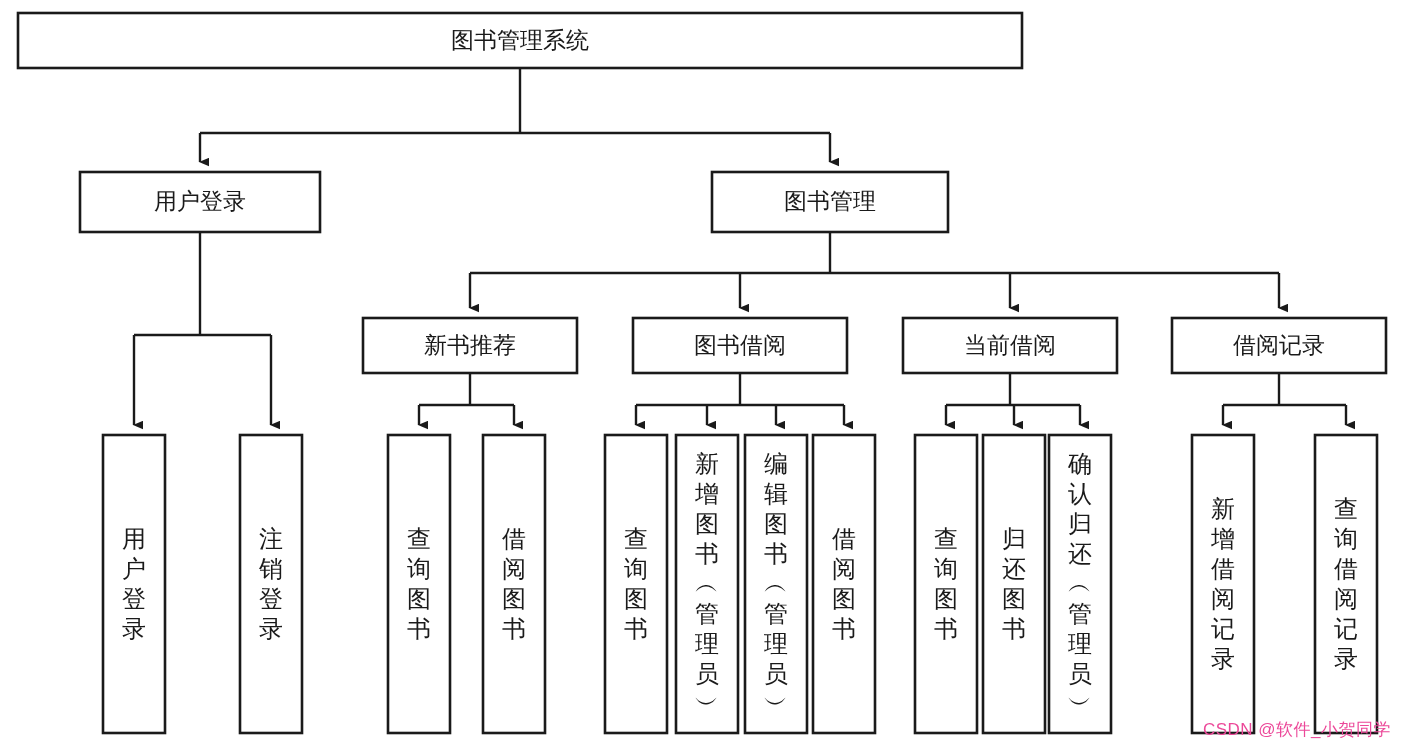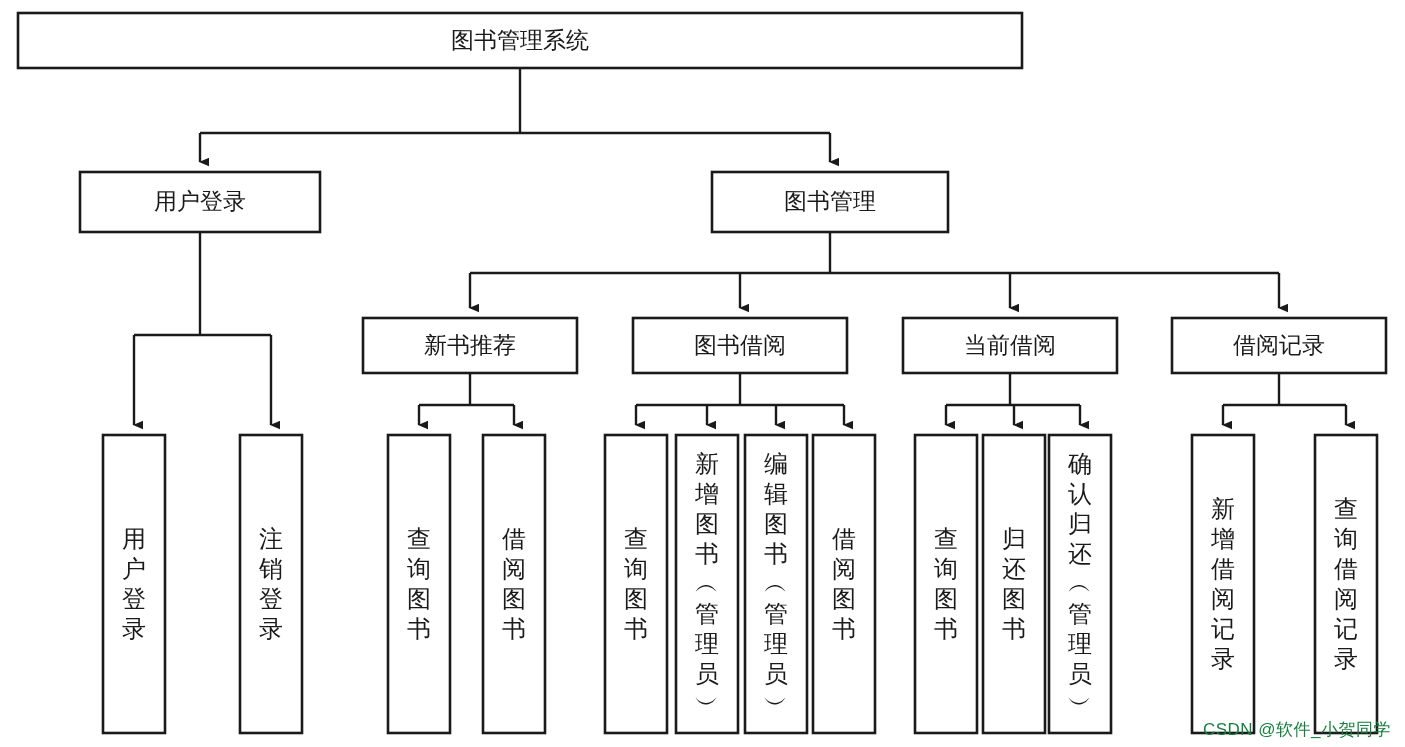--- a/index.html
+++ b/index.html
@@ -48,21 +48,21 @@
     stroke: #1a1a1a;
     stroke-width: 2.4;
     fill: none;
   }
   .watermark {
     position: absolute;
     right: 14px;
     bottom: 6px;
     font-family: "Liberation Sans", sans-serif;
     font-size: 17px;
-    color: #15803d;
+    color: #ec4899;
     letter-spacing: 0.5px;
     white-space: nowrap;
     user-select: none;
   }
 </style>
 </head>
 <body>
 
 <div id="diagram-root">
 

